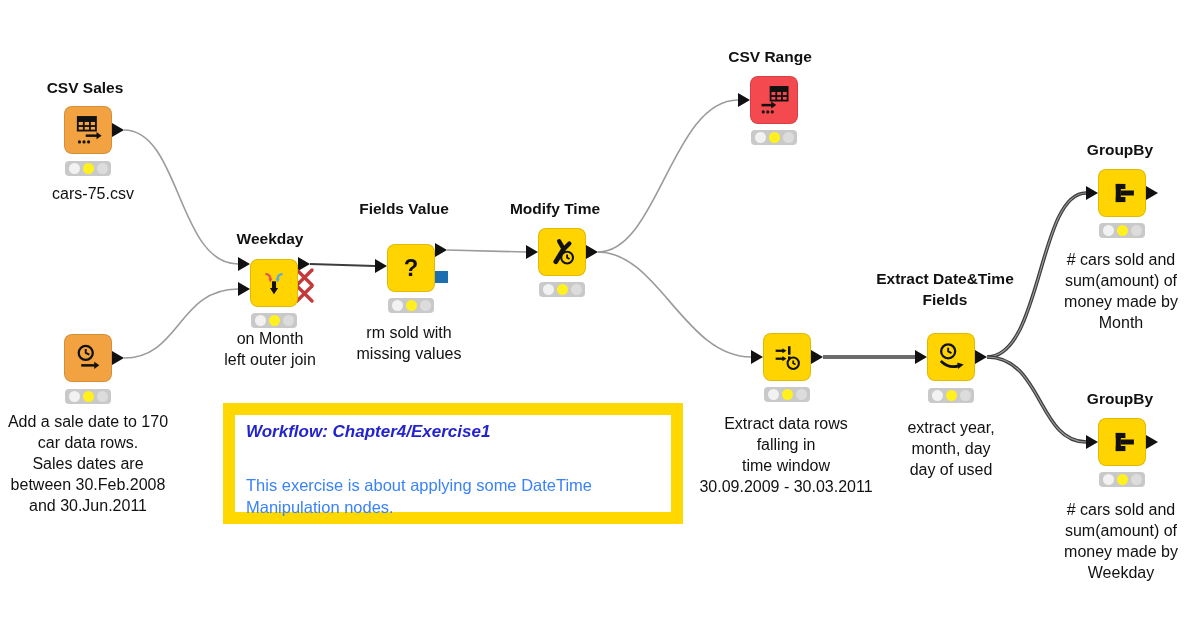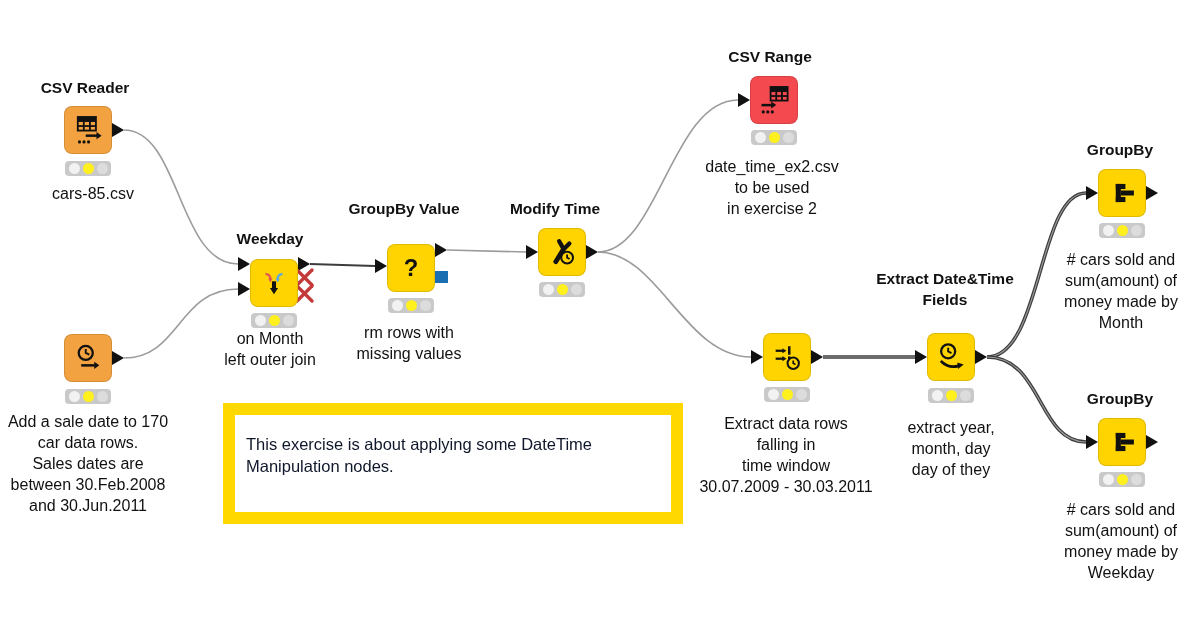--- a/index.html
+++ b/index.html
@@ -20,21 +20,21 @@
   .tl{position:absolute;width:46px;height:15px;background:#C9C9C9;border-radius:4px;
       display:flex;align-items:center;justify-content:center;gap:3px;}
   .tl .c{width:11px;height:11px;border-radius:50%;display:block;}
   .tl .w{background:#F2F2F2;}
   .tl .y{background:#FFF01E;}
   .tl .g{background:#DCDCDC;}
   #annotation{position:absolute;left:223px;top:403px;width:460px;height:121px;
               border:12px solid #FFD800;background:#fff;box-sizing:border-box;
               padding:7px 11px;}
   #annotation .atitle{color:#2424CE;font-weight:bold;font-style:italic;font-size:17px;}
-  #annotation .abody{margin-top:11px;font-size:16.5px;line-height:22px;color:#0f172a;white-space:pre;}
+  #annotation .abody{margin-top:32px;font-size:16.5px;line-height:22px;color:#3b82f6;white-space:pre;}
 </style>
 </head>
 <body>
 
 <div id="canvas">
 
   <svg id="wires">
 
     <path d="M124,130 C 180,130 178,264 238,264" fill="none" stroke="#9b9b9b" stroke-width="1.6"></path>
     <path d="M124,358 C 180,358 178,289 238,289" fill="none" stroke="#9b9b9b" stroke-width="1.6"></path>
@@ -77,21 +77,21 @@
     <polygon points="1146,435 1146,449 1158,442" fill="#111"></polygon>
 
     <g stroke="#C43A3A" stroke-width="3.4" stroke-linecap="round">
       <path d="M297,270 L312,285"></path>
         <path d="M312,270 L297,285"></path>
       <path d="M297,286 L312,301"></path>
         <path d="M312,286 L297,301"></path>
     </g>
   </svg>
 
-  <div class="ntitle" style="left:85px;top:77px">CSV Reader</div>
+  <div class="ntitle" style="left:85px;top:77px">CSV Sales</div>
   <div class="node orange" style="left:64px;top:106px">
     <svg class="icon" viewBox="0 0 30 30">
       <g stroke="#111" fill="none" stroke-width="1.6">
         <rect x="6" y="3.5" width="16" height="12"></rect>
         <line x1="6" y1="11.5" x2="22" y2="11.5"></line>
         <line x1="11.3" y1="3.5" x2="11.3" y2="15.5"></line>
         <line x1="16.7" y1="3.5" x2="16.7" y2="15.5"></line>
       </g>
       <rect x="6" y="3.5" width="16" height="4.4" fill="#111"></rect>
       <line x1="13" y1="20" x2="23" y2="20" stroke="#111" stroke-width="2.2"></line>
@@ -99,21 +99,21 @@
       <circle cx="7.5" cy="25.5" r="1.4" fill="#111"></circle>
         <circle cx="11.5" cy="25.5" r="1.4" fill="#111"></circle>
         <circle cx="15.5" cy="25.5" r="1.4" fill="#111"></circle>
     </svg>
   </div>
   <div class="tl" style="left:65px;top:161px">
       <span class="c w"></span>
       <span class="c y"></span>
       <span class="c g"></span>
     </div>
-  <div class="nlabel" style="left:93px;top:183px">cars-85.csv</div>
+  <div class="nlabel" style="left:93px;top:183px">cars-75.csv</div>
 
   <div class="node orange" style="left:64px;top:334px">
     <svg class="icon" viewBox="0 0 30 30">
       <circle cx="13" cy="10.5" r="6.2" fill="none" stroke="#111" stroke-width="2"></circle>
       <path d="M13,7 L13,10.5 L16.2,12" fill="none" stroke="#111" stroke-width="1.7"></path>
       <line x1="9" y1="21.5" x2="21" y2="21.5" stroke="#111" stroke-width="2.2"></line>
       <polygon points="20.5,18.4 20.5,24.6 25,21.5" fill="#111"></polygon>
     </svg>
   </div>
   <div class="tl" style="left:65px;top:389px">
@@ -139,32 +139,32 @@
     </svg>
   </div>
   <div class="tl" style="left:251px;top:313px">
       <span class="c w"></span>
       <span class="c y"></span>
       <span class="c g"></span>
     </div>
   <div class="nlabel" style="left:270px;top:328px">on Month
 left outer join</div>
 
-  <div class="ntitle" style="left:404px;top:198px">GroupBy Value</div>
+  <div class="ntitle" style="left:404px;top:198px">Fields Value</div>
   <div class="node yellow" style="left:387px;top:244px">
     <svg class="icon" viewBox="0 0 30 30">
       <text x="15" y="22" font-size="21" font-weight="bold" text-anchor="middle" fill="#111" font-family="Liberation Sans, sans-serif">?</text>
     </svg>
   </div>
   <div class="tl" style="left:388px;top:298px">
       <span class="c w"></span>
       <span class="c y"></span>
       <span class="c g"></span>
     </div>
-  <div class="nlabel" style="left:409px;top:322px">rm rows with
+  <div class="nlabel" style="left:409px;top:322px">rm sold with
 missing values</div>
 
   <div class="ntitle" style="left:555px;top:198px">Modify Time</div>
   <div class="node yellow" style="left:538px;top:228px">
     <svg class="icon" viewBox="0 0 30 30">
       <line x1="9.5" y1="23.5" x2="16" y2="13" stroke="#111" stroke-width="4.2" stroke-linecap="round"></line>
       <path d="M12.5,5.5 L16.5,12.5 L21.5,7.5" fill="none" stroke="#111" stroke-width="3.8" stroke-linecap="round"></path>
       <circle cx="19.5" cy="20" r="5.2" fill="#FFD401" stroke="#111" stroke-width="1.8"></circle>
       <path d="M19.5,17.3 L19.5,20 L21.7,21.2" fill="none" stroke="#111" stroke-width="1.6"></path>
     </svg>
@@ -190,23 +190,20 @@
       <circle cx="5.5" cy="25.5" r="1.4" fill="#111"></circle>
         <circle cx="9.5" cy="25.5" r="1.4" fill="#111"></circle>
         <circle cx="13.5" cy="25.5" r="1.4" fill="#111"></circle>
     </svg>
   </div>
   <div class="tl" style="left:751px;top:130px">
       <span class="c w"></span>
       <span class="c y"></span>
       <span class="c g"></span>
     </div>
-  <div class="nlabel" style="left:772px;top:156px">date_time_ex2.csv
-to be used
-in exercise 2</div>
 
   <div class="node yellow" style="left:763px;top:333px">
     <svg class="icon" viewBox="0 0 30 30">
       <line x1="5" y1="9.5" x2="11.5" y2="9.5" stroke="#111" stroke-width="2"></line>
       <polygon points="11,7.2 11,11.8 14.5,9.5" fill="#111"></polygon>
       <line x1="17" y1="5.5" x2="17" y2="13" stroke="#111" stroke-width="2.2"></line>
       <line x1="5" y1="16.5" x2="11.5" y2="16.5" stroke="#111" stroke-width="2"></line>
       <polygon points="11,14.2 11,18.8 14.5,16.5" fill="#111"></polygon>
       <line x1="17" y1="14.5" x2="17" y2="19" stroke="#111" stroke-width="2.2"></line>
       <circle cx="20.5" cy="20.5" r="5" fill="#FFD401" stroke="#111" stroke-width="1.8"></circle>
@@ -214,40 +211,40 @@
     </svg>
   </div>
   <div class="tl" style="left:764px;top:387px">
       <span class="c w"></span>
       <span class="c y"></span>
       <span class="c g"></span>
     </div>
   <div class="nlabel" style="left:786px;top:413px">Extract data rows
 falling in
 time window
-30.07.2009 - 30.03.2011</div>
+30.09.2009 - 30.03.2011</div>
 
   <div class="ntitle" style="left:945px;top:268px">Extract Date&amp;Time
 Fields</div>
   <div class="node yellow" style="left:927px;top:333px">
     <svg class="icon" viewBox="0 0 30 30">
       <circle cx="12.5" cy="10" r="6.2" fill="none" stroke="#111" stroke-width="2"></circle>
       <path d="M12.5,6.8 L12.5,10 L15.4,11.5" fill="none" stroke="#111" stroke-width="1.7"></path>
       <path d="M6,18.5 Q13,25.5 21.5,22.8" fill="none" stroke="#111" stroke-width="2.4"></path>
       <polygon points="20.6,19.8 21.2,25.6 26.2,21.6" fill="#111"></polygon>
     </svg>
   </div>
   <div class="tl" style="left:928px;top:388px">
       <span class="c w"></span>
       <span class="c y"></span>
       <span class="c g"></span>
     </div>
   <div class="nlabel" style="left:951px;top:417px">extract year,
 month, day
-day of they</div>
+day of used</div>
 
   <div class="ntitle" style="left:1120px;top:139px">GroupBy</div>
   <div class="node yellow" style="left:1098px;top:169px">
     <svg class="icon" viewBox="0 0 30 30">
       <g fill="#111">
         <rect x="9.5" y="7" width="4.5" height="16"></rect>
         <rect x="9.5" y="7" width="8.5" height="4.5"></rect>
         <rect x="9.5" y="18.5" width="8.5" height="4.5"></rect>
         <rect x="14" y="12.8" width="11.5" height="4.4"></rect>
       </g>
@@ -278,17 +275,18 @@
       <span class="c w"></span>
       <span class="c y"></span>
       <span class="c g"></span>
     </div>
   <div class="nlabel" style="left:1121px;top:499px"># cars sold and
 sum(amount) of
 money made by
 Weekday</div>
 
   <div id="annotation">
+    <div class="atitle">Workflow: Chapter4/Exercise1</div>
     <div class="abody">This exercise is about applying some DateTime
 Manipulation nodes.</div>
   </div>
 
 </div>
 
 </body></html>

